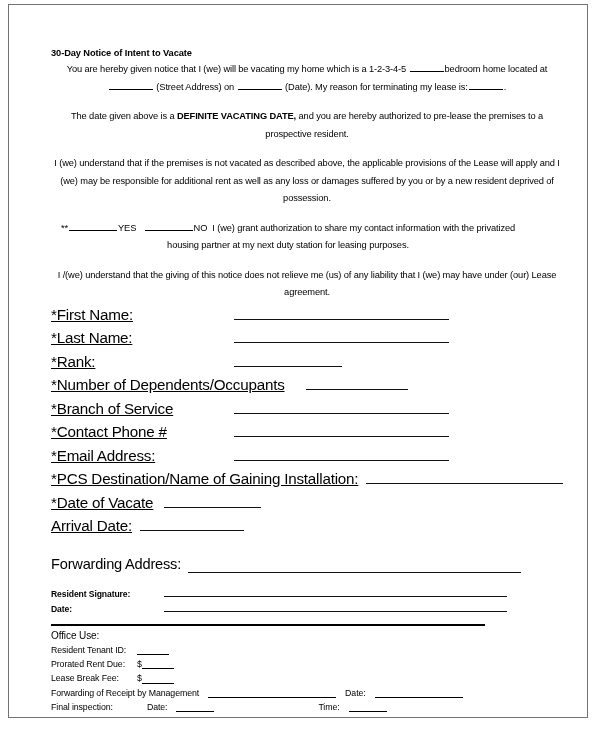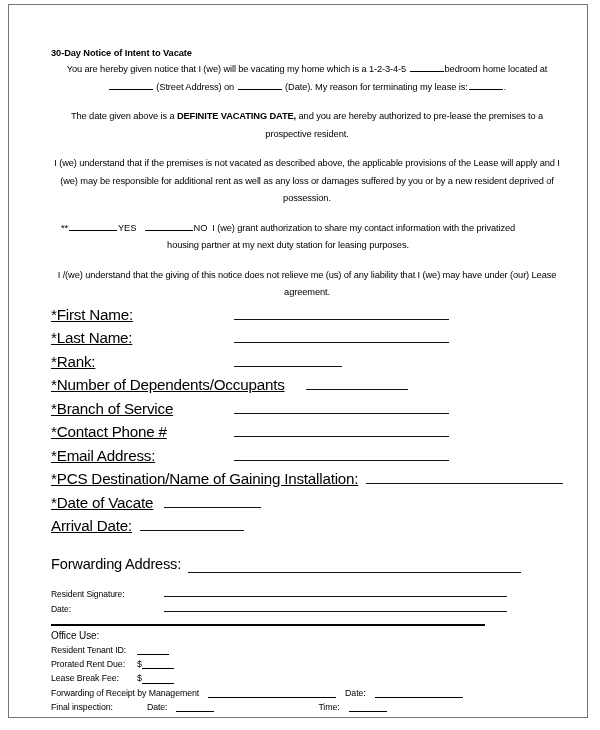--- a/index.html
+++ b/index.html
@@ -101,21 +101,21 @@
     white-space: nowrap;
   }
   .forward-line {
     border-bottom: 1.3px solid #111;
     height: 17px;
     width: 333px;
     margin-left: 7px;
   }
 
   
-  .sigblock { margin-top: 9px; }
+  .sigblock { margin-top: 9px; font-weight: bold; }
   .sigrow {
     display: flex;
     align-items: baseline;
     height: 15px;
   }
   .siglabel {
     font-size: 8.6px;
     width: 113px;
     white-space: nowrap;
     letter-spacing: -0.1px;

